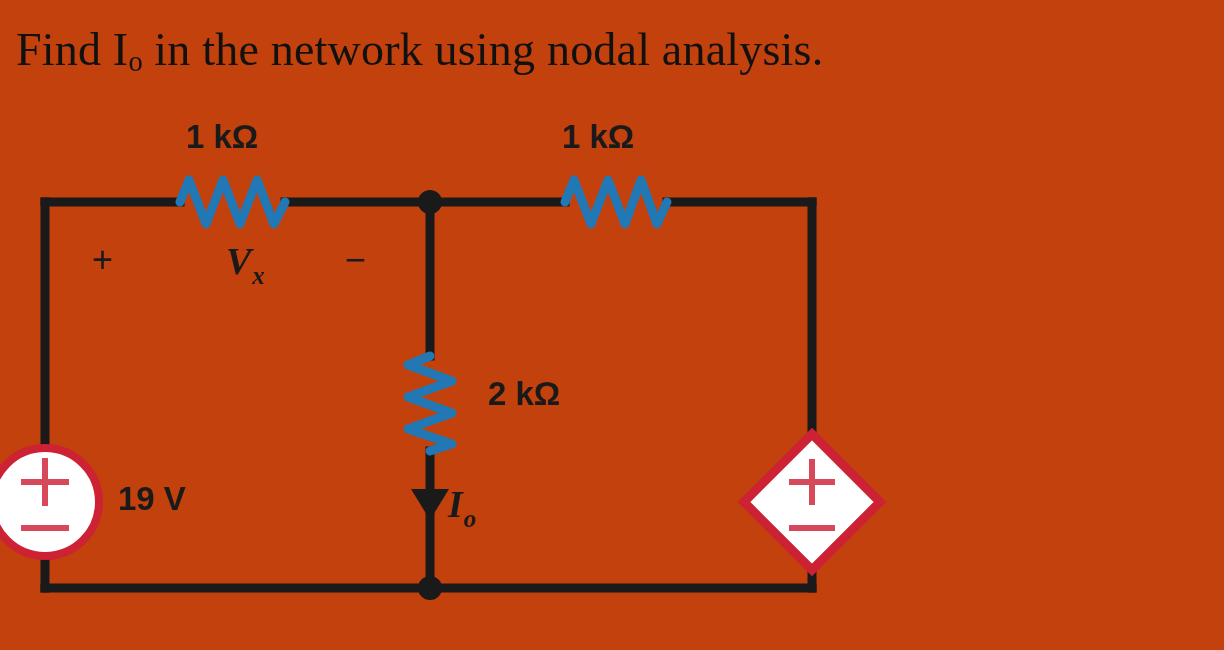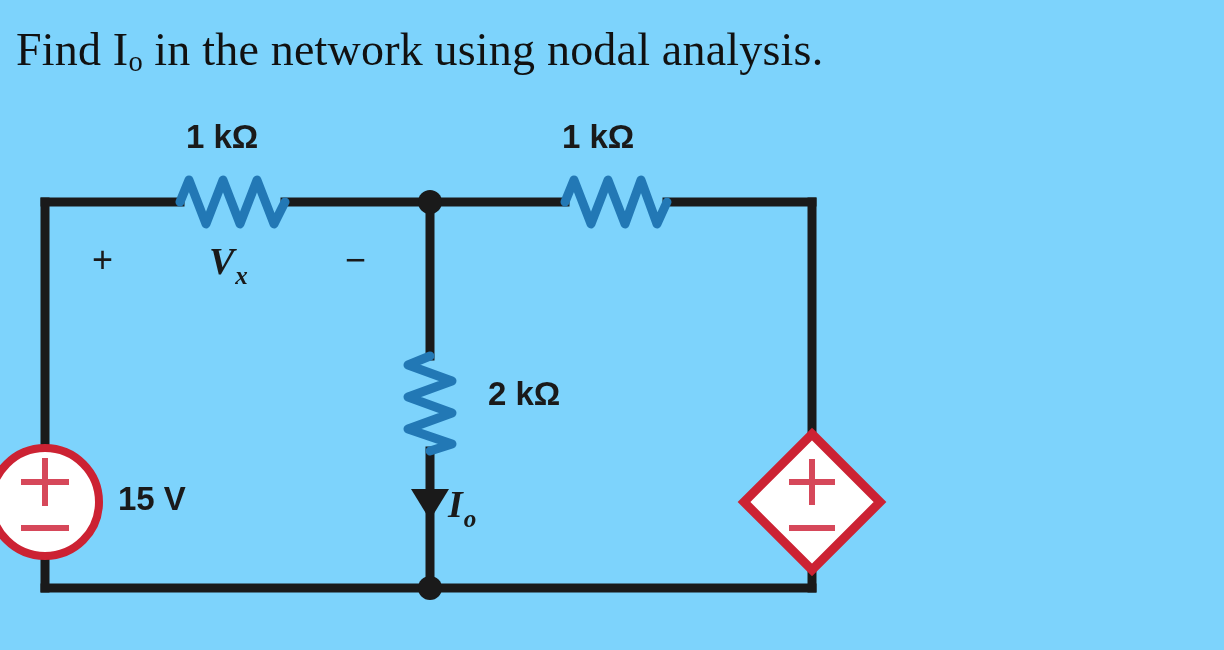--- a/index.html
+++ b/index.html
@@ -10,21 +10,21 @@
   body {
     width: 1224px;
     height: 650px;
     overflow: hidden;
     font-family: "Liberation Serif", serif;
   }
   #page {
     position: relative;
     width: 1224px;
     height: 650px;
-    background: #7dd3fc;
+    background: #c2410c;
   }
   #title {
     position: absolute;
     left: 16px;
     top: 22px;
     font-family: "Liberation Serif", serif;
     font-size: 46px;
     line-height: 56px;
     color: #111111;
     white-space: nowrap;
@@ -159,25 +159,25 @@
     </svg>
 
     
 
     <div class="lbl lbl-sans" style="left:186px; top:14px;">1 kΩ</div>
 
     <div class="lbl lbl-sans" style="left:562px; top:14px;">1 kΩ</div>
 
     <div class="lbl lbl-sans" style="left:456px; top:271px;margin-left:32px;">2 kΩ</div>
 
-    <div class="lbl lbl-sans" style="left:118px; top:376px;">15 V</div>
+    <div class="lbl lbl-sans" style="left:118px; top:376px;">19 V</div>
 
     <div class="lbl polarity" style="left:92px; top:135px;">+</div>
 
     <div class="lbl polarity" style="left:345px; top:135px;">−</div>
 
-    <div class="lbl lbl-serif-it" style="left:209px; top:135px;"><span>V</span><span class="sub">x</span></div>
+    <div class="lbl lbl-serif-it" style="left:226px; top:135px;"><span>V</span><span class="sub">x</span></div>
 
     <div class="lbl lbl-serif-it" style="left:448px; top:378px;font-style:italic;"><span>I</span><span class="sub">o</span></div>
 
 
   </div>
 </div>
 
 </body></html>

